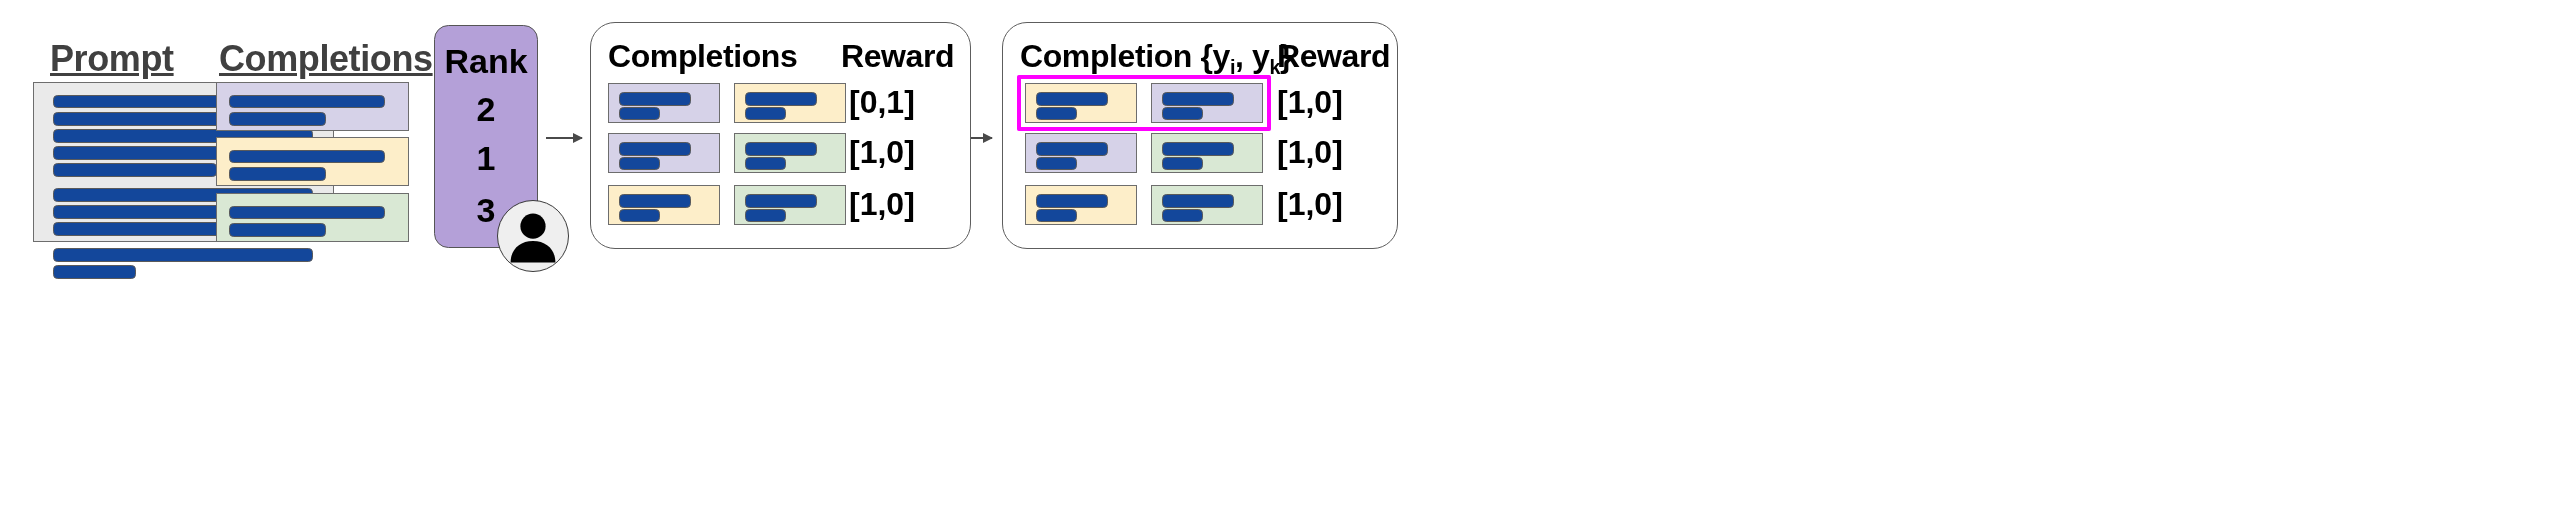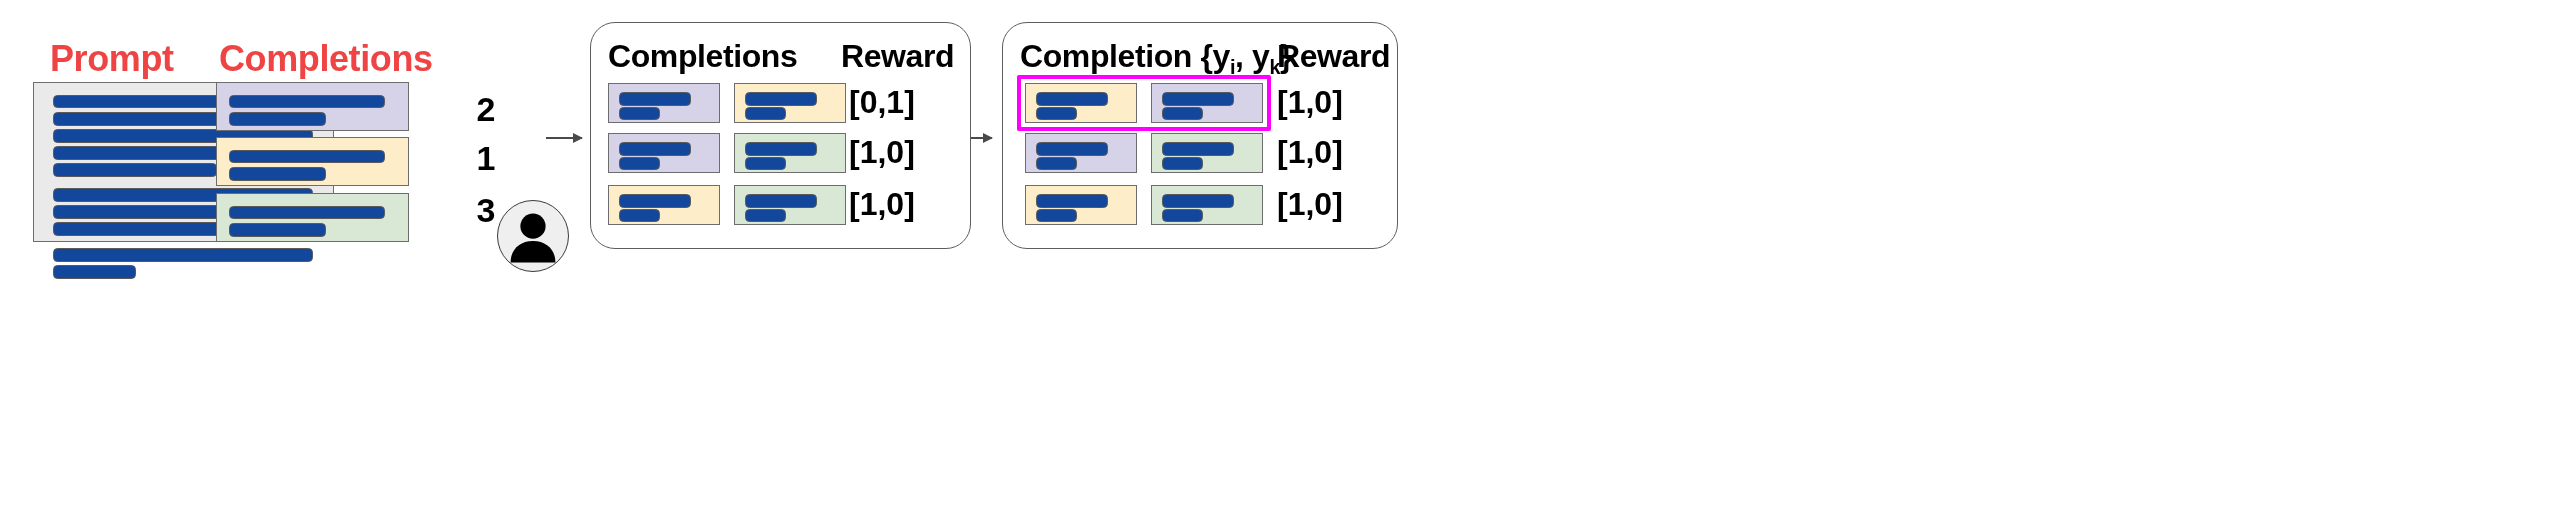--- a/index.html
+++ b/index.html
@@ -18,23 +18,24 @@
     position: relative;
     width: 2576px;
     height: 529px;
     background: #ffffff;
   }
 
   
   .hdr {
     position: absolute;
     font-weight: bold;
-    color: #ef4444;
+    color: #404040;
     white-space: nowrap;
     letter-spacing: -0.4px;
+    text-decoration: underline;
   }
 
   
   .bar {
     position: absolute;
     background: #13479b;
     border: 1.8px solid #5a5a5a;
     border-radius: 4.5px;
     box-sizing: border-box;
     height: 13.5px;
@@ -204,20 +205,23 @@
       <div class="comp-card" style="left: 216px; top: 137px; width: 193px; height: 49px; background: rgb(253, 238, 201);">
         <div class="bar" style="left: 11.7px; top: 11.7px; width: 156px;"></div>
         <div class="bar" style="left: 11.7px; top: 29px; width: 97px;"></div>
       </div>
       <div class="comp-card" style="left: 216px; top: 193px; width: 193px; height: 49px; background: rgb(217, 232, 212);">
         <div class="bar" style="left: 11.7px; top: 11.7px; width: 156px;"></div>
         <div class="bar" style="left: 11.7px; top: 29px; width: 97px;"></div>
       </div>
     </div>
 
+  <div id="rank-panel">
+    <div class="rank-word">Rank</div>
+  </div>
   <div id="rank-numbers">
       <div class="rank-num" style="left: 434px; width: 104px; top: 90px;">2</div>
       <div class="rank-num" style="left: 434px; width: 104px; top: 139px;">1</div>
       <div class="rank-num" style="left: 434px; width: 104px; top: 191px;">3</div>
     </div>
 
   <div id="avatar">
     <svg viewBox="0 0 100 100" xmlns="http://www.w3.org/2000/svg" aria-hidden="true">
       <circle cx="50" cy="36" r="18" fill="#000000"></circle>
       <path d="M50 57 C30 57 18 70 18 88 L82 88 C82 70 70 57 50 57 Z" fill="#000000"></path>

